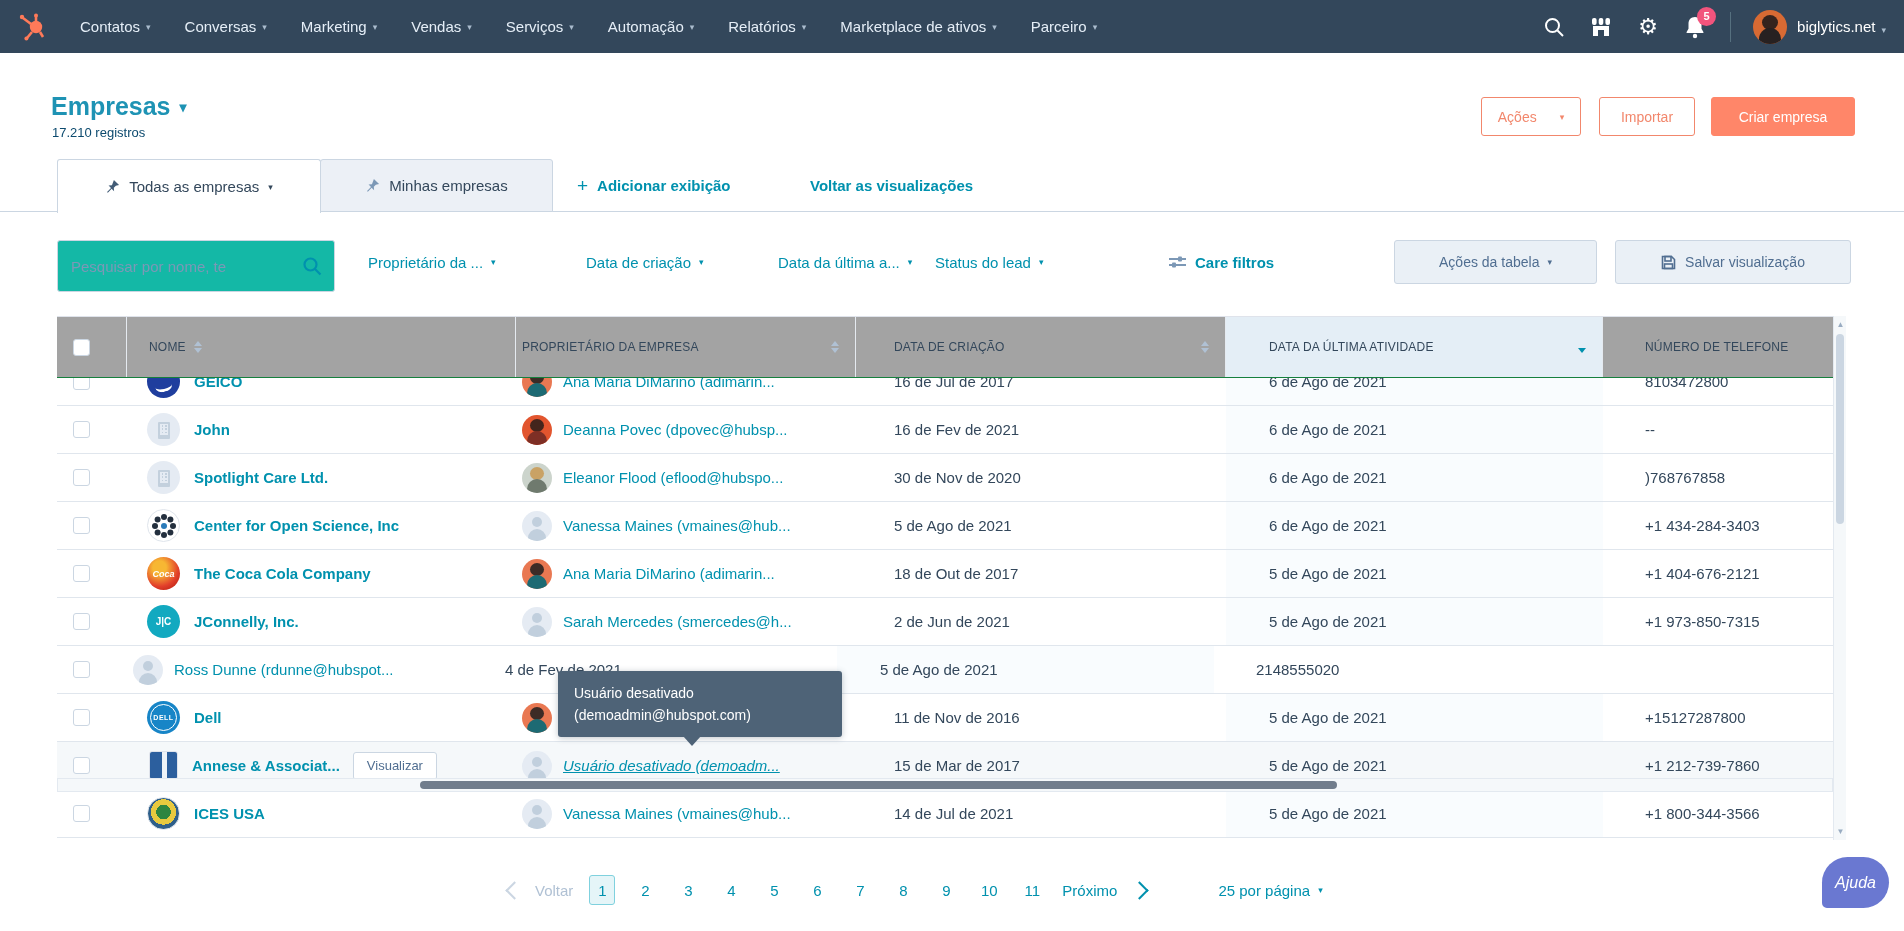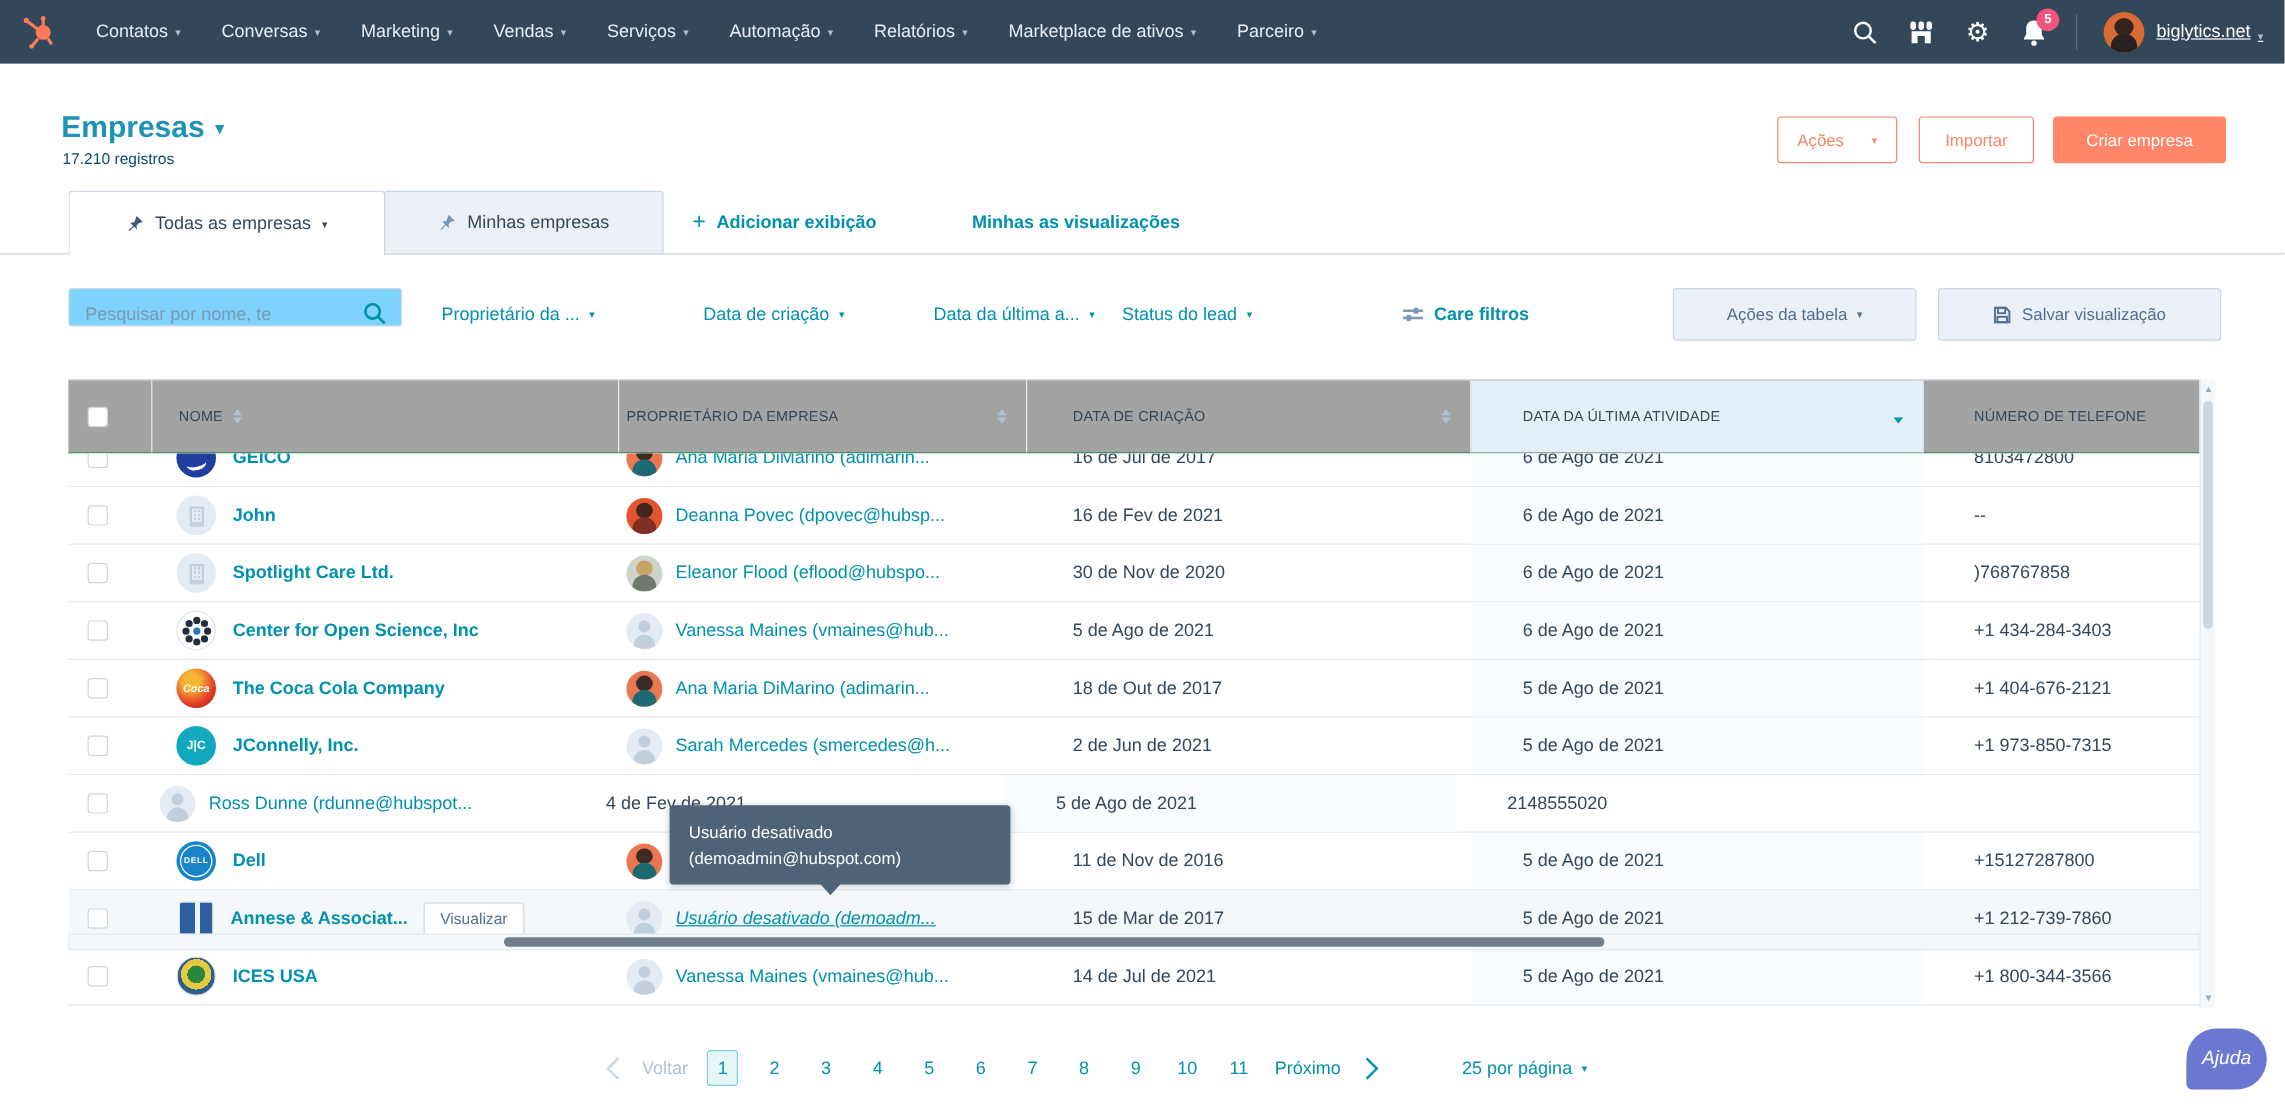--- a/index.html
+++ b/index.html
@@ -13,21 +13,21 @@
   .nav-item{color:#e5eef7;font-size:15px;padding:0 17px;display:flex;align-items:center;cursor:pointer;white-space:nowrap;}
   .nav-item .caret{font-size:9px;color:#aabbcd;margin-left:6px;}
   .nav-right{margin-left:auto;display:flex;align-items:center;padding-right:18px;}
   .nav-icon{width:26px;height:26px;margin-left:21px;position:relative;display:flex;align-items:center;justify-content:center;cursor:pointer;color:#fff;}
   .nav-icon.gear{font-size:22px;line-height:22px;}
   .badge{position:absolute;top:-7px;right:-8px;min-width:19px;height:19px;border-radius:10px;background:#f2547d;color:#fff;font-size:11px;font-weight:bold;display:flex;align-items:center;justify-content:center;}
   .nav-divider{width:1px;height:30px;background:#56707f;margin-left:22px;}
   .nav-avatar{width:34px;height:34px;border-radius:50%;margin-left:22px;background:#d86a33;position:relative;overflow:hidden;cursor:pointer;flex:none;}
   .nav-avatar::before{content:"";position:absolute;left:9px;top:5px;width:16px;height:15px;border-radius:50%;background:#35231d;}
   .nav-avatar::after{content:"";position:absolute;left:6px;top:18px;width:22px;height:16px;border-radius:11px 11px 0 0;background:#272121;}
-  .nav-account{color:#fff;font-size:15px;margin-left:10px;display:flex;align-items:flex-end;cursor:pointer;text-decoration:underline;}
+  .nav-account{color:#fff;font-size:15px;margin-left:10px;display:flex;align-items:flex-end;cursor:pointer;}
   .nav-account .caret{font-size:9px;color:#aabbcd;margin-left:6px;}
 
   
   .page-title{position:absolute;left:51px;top:92px;font-size:25px;font-weight:700;color:#1e93b4;display:flex;align-items:center;cursor:pointer;}
   .page-title .caret{font-size:14px;margin-left:9px;color:#1e93b4;}
   .record-count{position:absolute;left:52px;top:125px;font-size:13px;color:#0c4a6e;}
   .hdr-actions{position:absolute;top:97px;left:1481px;display:flex;}
   .btn{box-sizing:border-box;height:39px;border-radius:3px;font-size:14px;display:flex;align-items:center;justify-content:center;cursor:pointer;white-space:nowrap;gap:16px;}
   .btn-outline{border:1px solid #f2876c;color:#f2876c;background:#fff;}
   .btn-acao{width:100px;margin-right:18px;}
@@ -42,21 +42,21 @@
   .tab-inactive{left:320px;width:233px;background:#ecf0f6;border:1px solid #cbd6e2;border-radius:3px 3px 0 0;color:#33475b;}
   .pin{width:15px;height:15px;margin-right:9px;flex:none;}
   .tab .caret{font-size:9px;margin-left:9px;color:#33475b;}
   .tab-link{position:absolute;top:0;height:53px;display:flex;align-items:center;color:#0091ae;font-size:15px;font-weight:600;cursor:pointer;}
   .add-view{left:577px;}
   .add-view .plus{font-size:19px;font-weight:400;margin-right:9px;color:#0091ae;}
   .all-views{left:810px;}
 
   
   .filterbar{position:absolute;top:240px;left:0;width:1904px;height:44px;}
-  .search-box{position:absolute;left:57px;top:0;width:278px;height:32px;box-sizing:border-box;border:1px solid #cbd6e2;border-radius:3px;background:#7dd3fc;display:flex;align-items:flex-end;}
+  .search-box{position:absolute;left:57px;top:0;width:278px;height:52px;box-sizing:border-box;border:1px solid #cbd6e2;border-radius:3px;background:#14b8a6;display:flex;align-items:center;}
   .search-box input{border:none;outline:none;background:transparent;font-size:15px;color:#33475b;flex:1;padding:0 4px 0 13px;font-family:"Liberation Sans",sans-serif;}
   .search-box input::placeholder{color:#7c98b6;}
   .search-glyph{width:20px;height:20px;margin-right:12px;flex:none;}
   .fdrop{position:absolute;top:0;height:44px;display:flex;align-items:center;color:#0091ae;font-size:15px;font-weight:500;cursor:pointer;white-space:nowrap;}
   .fdrop .caret{font-size:9px;margin-left:8px;color:#0091ae;}
   .fd-owner{left:368px;} .fd-created{left:586px;} .fd-last{left:778px;} .fd-status{left:935px;}
   .more-filters{position:absolute;left:1169px;top:0;height:44px;display:flex;align-items:center;color:#0091ae;font-size:15px;font-weight:600;cursor:pointer;}
   .sliders{width:17px;height:14px;margin-right:9px;}
   .btn-grey{box-sizing:border-box;position:absolute;top:0;height:44px;background:#eaf0f6;border:1px solid #cbd6e2;border-radius:3px;color:#506e91;font-size:14px;display:flex;align-items:center;justify-content:center;cursor:pointer;}
   .bt-tactions{left:1394px;width:203px;}
@@ -287,21 +287,21 @@
       <svg class="pin" viewBox="0 0 16 16" fill="#7c98b6">
           <path d="M9.5 1l5.5 5.5-3.4.7-2.2 2.2.3 3.6-2.6-2.6L3 14.6l-.8-.8 4.2-4.1L3.8 7l3.6-.4z"></path>
         </svg>
       <span>Minhas empresas</span>
     </div>
     <div class="tab-link add-view">
       <span class="plus">+</span>
       <span>Adicionar exibição</span>
     </div>
     <div class="tab-link all-views">
-      <span>Minhas as visualizações</span>
+      <span>Voltar as visualizações</span>
     </div>
   </div>
 
   <div class="filterbar">
     <div class="search-box">
       <input type="text" placeholder="Pesquisar por nome, te" style="">
       <svg class="search-glyph" viewBox="0 0 20 20" fill="none" stroke="#0091ae" stroke-width="2.2">
         <circle cx="8.5" cy="8.5" r="6"></circle>
           <line x1="13" y1="13" x2="18.5" y2="18.5"></line>
       </svg>

